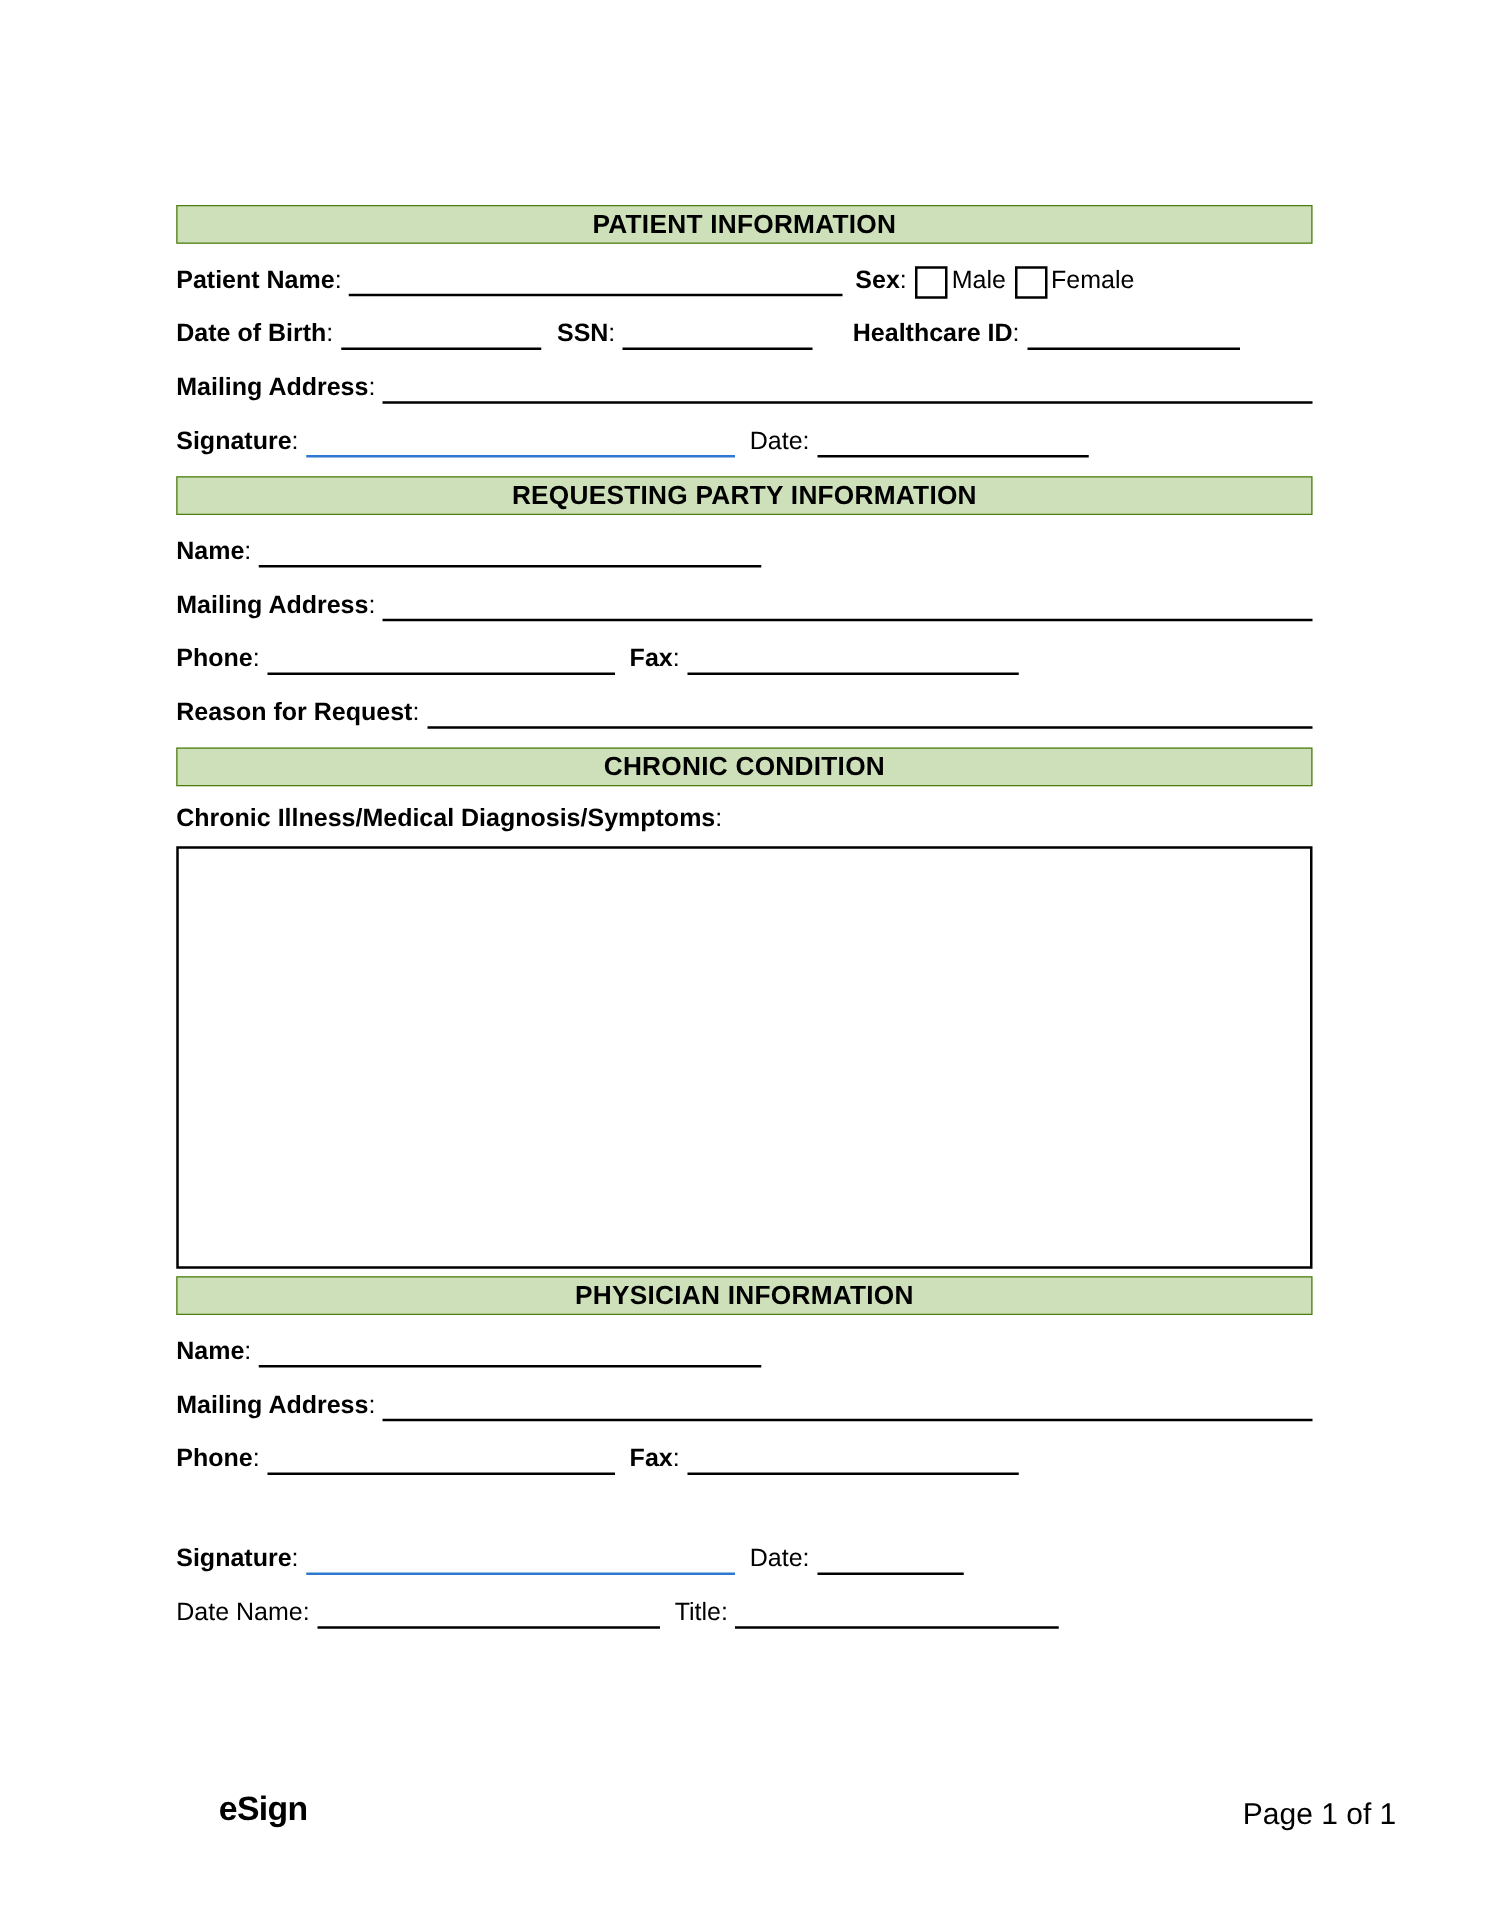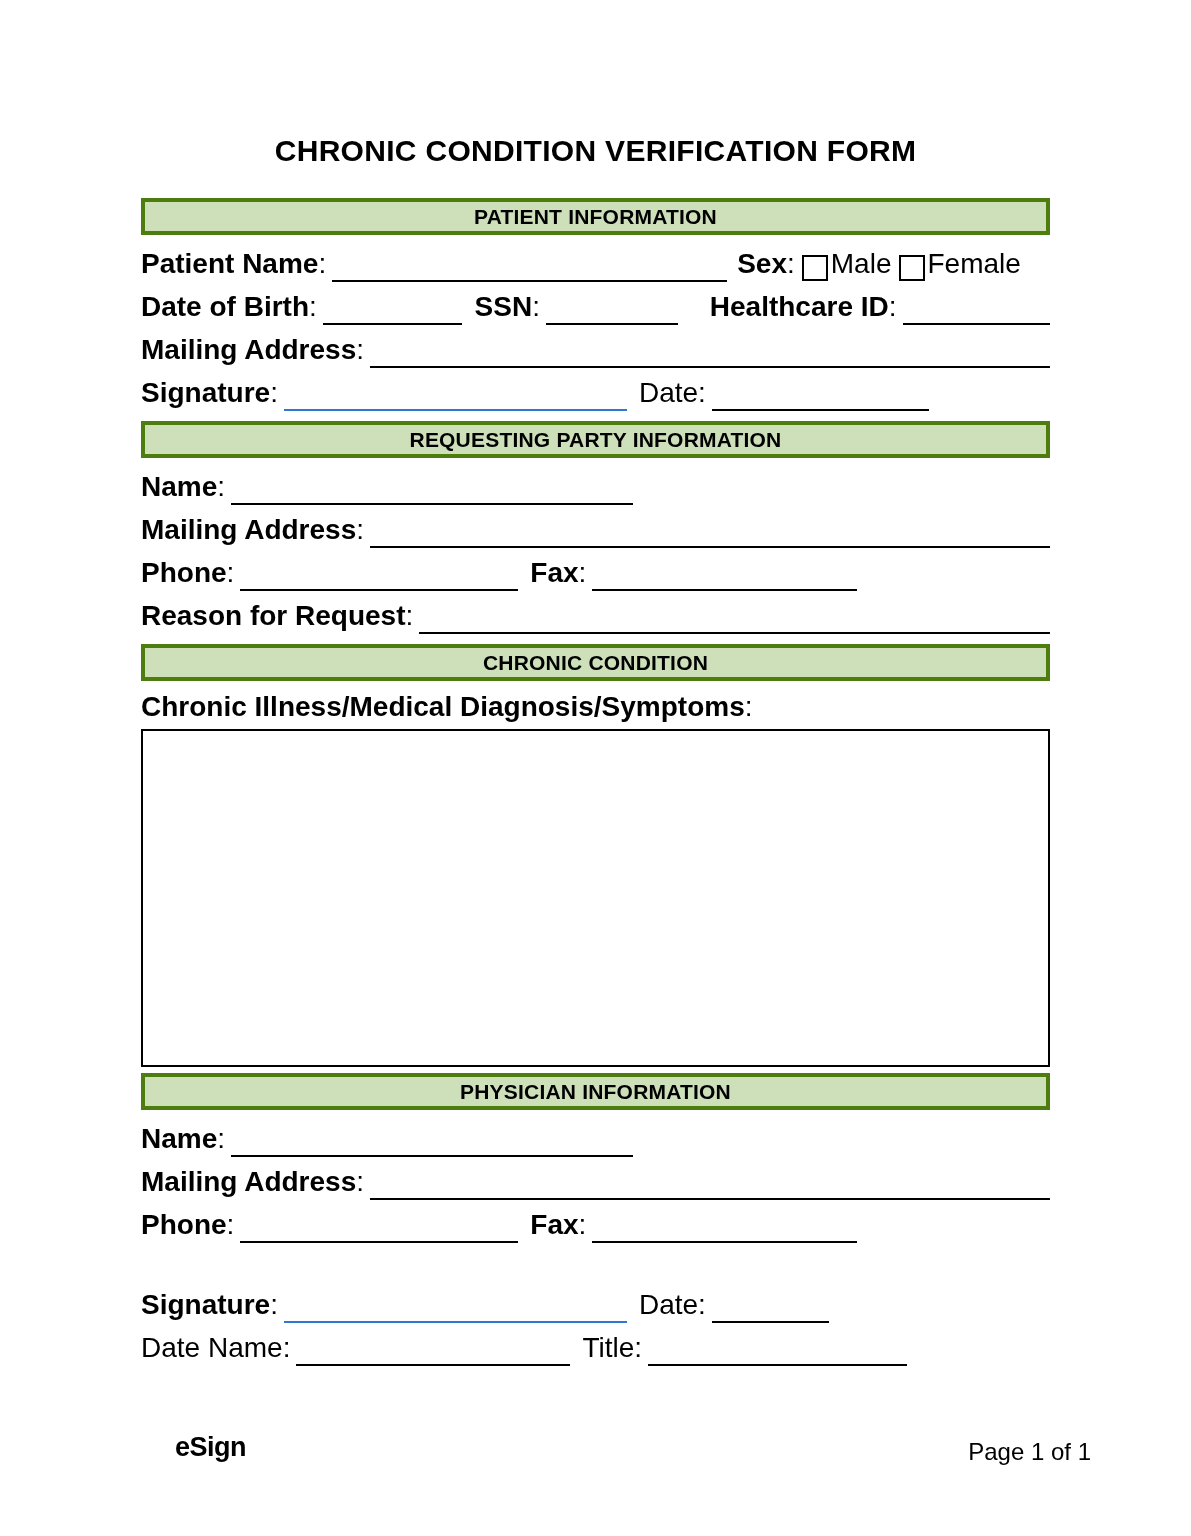--- a/index.html
+++ b/index.html
@@ -8,28 +8,28 @@
     font-family:"Liberation Sans", sans-serif; color:#000;
     box-sizing:border-box; padding-top:134px; overflow:hidden;
   }
   .title {
     margin:0; text-align:center; font-size:30px; font-weight:bold;
     letter-spacing:0.3px;
   }
   .content { margin-left:141px; width:909px; }
 
   .bar {
-    margin-top:30px; height:29px; background:#cde0ba; border:4px solid #4d7c0f;
+    margin-top:30px; height:29px; background:#cde0ba; border:1px solid #4d7c0f;
     display:flex; align-items:center; justify-content:center;
     font-weight:bold; font-size:21px; letter-spacing:0.2px;
   }
 
   .row {
-    margin-top:15px; font-size:28px; line-height:28px;
-    display:flex; align-items:flex-end; white-space:nowrap;
+    margin-top:15px; font-size:20px; line-height:28px;
+    display:flex; align-items:center; white-space:nowrap;
   }
   .b { font-weight:bold; }
   .it { font-style:italic; }
 
   .fline {
     display:inline-block; height:20px; border-bottom:2px solid #000;
     margin-left:6px; margin-bottom:-4px;
   }
   .fline.blue { border-bottom-color:#2e79d0; }
   .flex1 { flex:1; }
@@ -46,37 +46,36 @@
 
   .bigbox {
     margin-top:8px; height:334px; border:2px solid #000; background:#fff;
   }
 
   .sigrow-gap { margin-top:52px; }
 
   .footer {
     position:absolute; left:0; right:0; bottom:0; top:1432px;
     display:flex; justify-content:space-between; align-items:flex-start;
-    padding-left:175px; padding-right:100px;
+    padding-left:175px; padding-right:74px;
   }
   .brand { font-size:27px; font-weight:bold; letter-spacing:-0.5px; }
   .pagenum { font-size:24px; margin-top:6px; }
 
   
   .w395{width:395px}.w160{width:160px}.w152{width:152px}.w170{width:170px}
   .w272{width:272px}.w268{width:268px}.w343{width:343px}.w217{width:217px}
   .w402{width:402px}.w278{width:278px}.w265{width:265px}.w117{width:117px}
   .w274{width:274px}.w259{width:259px}
 </style>
 </head>
 <body>
 
 <div class="page">
 
-  <h1 class="title">CHRONIC CONDITION VERIFICATION FORM</h1>
 
   <div class="content">
 
     <div class="bar">
       <span>PATIENT INFORMATION</span>
     </div>
 
     <div class="row">
       <span><span class="b">Patient Name</span><span>:</span></span>
       <span class="fline w395"></span>

